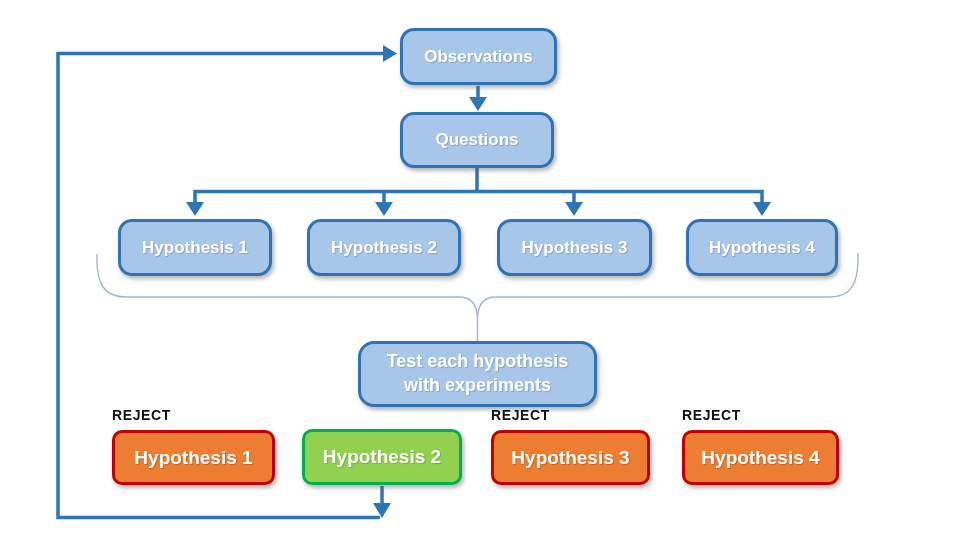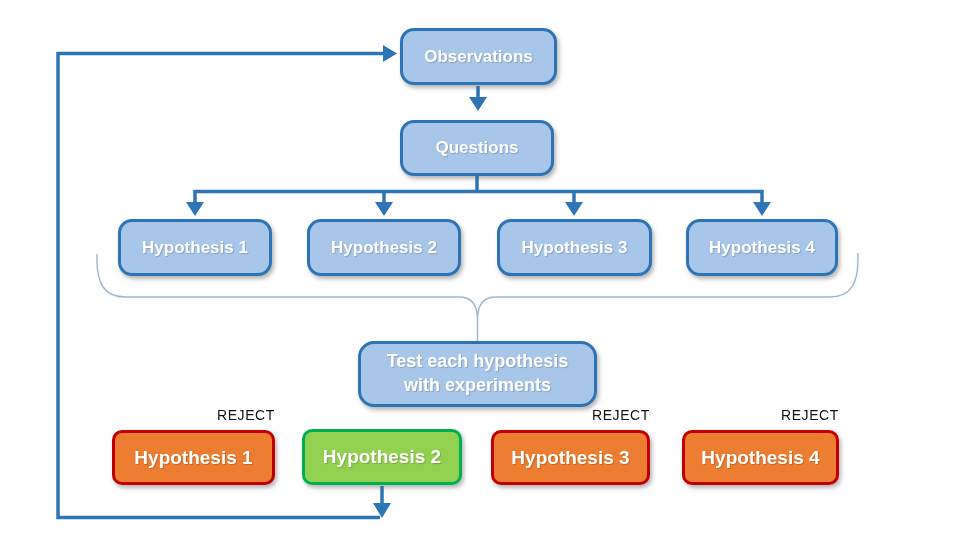--- a/index.html
+++ b/index.html
@@ -20,21 +20,21 @@
     text-shadow:1px 1px 1px rgba(0,0,0,.18);
     text-align:center;box-sizing:border-box;
   }
   .box.blue{background:var(--node-fill,#A7C6E9);border:3px solid var(--node-border,#2E74B5);font-size:17px;}
   .box.test{font-size:18px;line-height:1.32;padding:7px 20px;border-radius:16px;}
   .box.result{border-radius:10px;font-size:19px;}
   .box.result.rejected{background:var(--reject-fill,#ED7D31);border:3px solid var(--reject-border,#C00000);}
   .box.result.accepted{background:var(--accept-fill,#92D050);border:3px solid var(--accept-border,#00B050);}
   .reject-label{
     position:absolute;color:var(--reject-label-text,#111);
-    font-size:14px;letter-spacing:.6px;text-align:right;font-weight:400;
+    font-size:14px;letter-spacing:.6px;text-align:left;font-weight:700;
   }
 </style>
 </head>
 <body>
 
 <div class="canvas">
 
   <svg class="connectors" width="960" height="540" viewBox="0 0 960 540">
 
     <path class="conn" d="M382 486 L382 504"></path>
@@ -54,21 +54,21 @@
     <polygon class="arrowhead" points="565,202 583,202 574,216"></polygon>
     <polygon class="arrowhead" points="753,202 771,202 762,216"></polygon>
 
     <path class="brace" d="M97 254 C96 284 104 297 126 297 L459 297 C470 297 477 303 477.5 318 L477.5 341 M477.5 341 L477.5 318 C478 303 485 297 496 297 L829 297 C851 297 859 284 858 253"></path>
   </svg>
 
   <div class="box blue" style="left:400px;top:28px;width:157px;height:57px;">
     <span>Observations</span>
   </div>
 
-  <div class="box blue" style="left:400px;top:120px;width:154px;height:56px;text-align:center;">
+  <div class="box blue" style="left:400px;top:112px;width:154px;height:56px;text-align:center;">
     <span>Questions</span>
   </div>
 
   <div class="box blue" style="left:118px;top:219px;width:154px;height:57px;">
     <span>Hypothesis 1</span>
   </div>
   <div class="box blue" style="left:307px;top:219px;width:154px;height:57px;">
     <span>Hypothesis 2</span>
   </div>
   <div class="box blue" style="left:497px;top:219px;width:155px;height:57px;">

